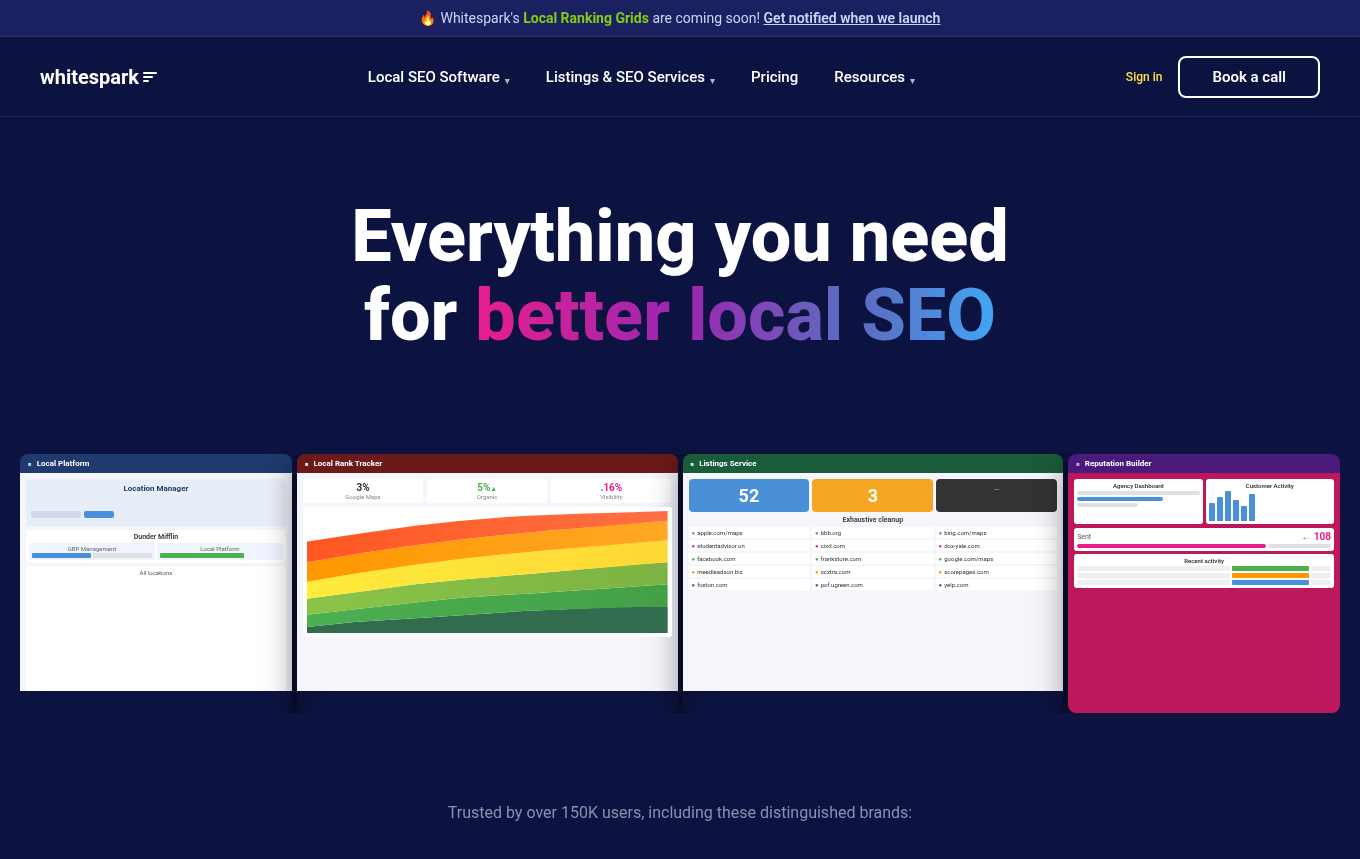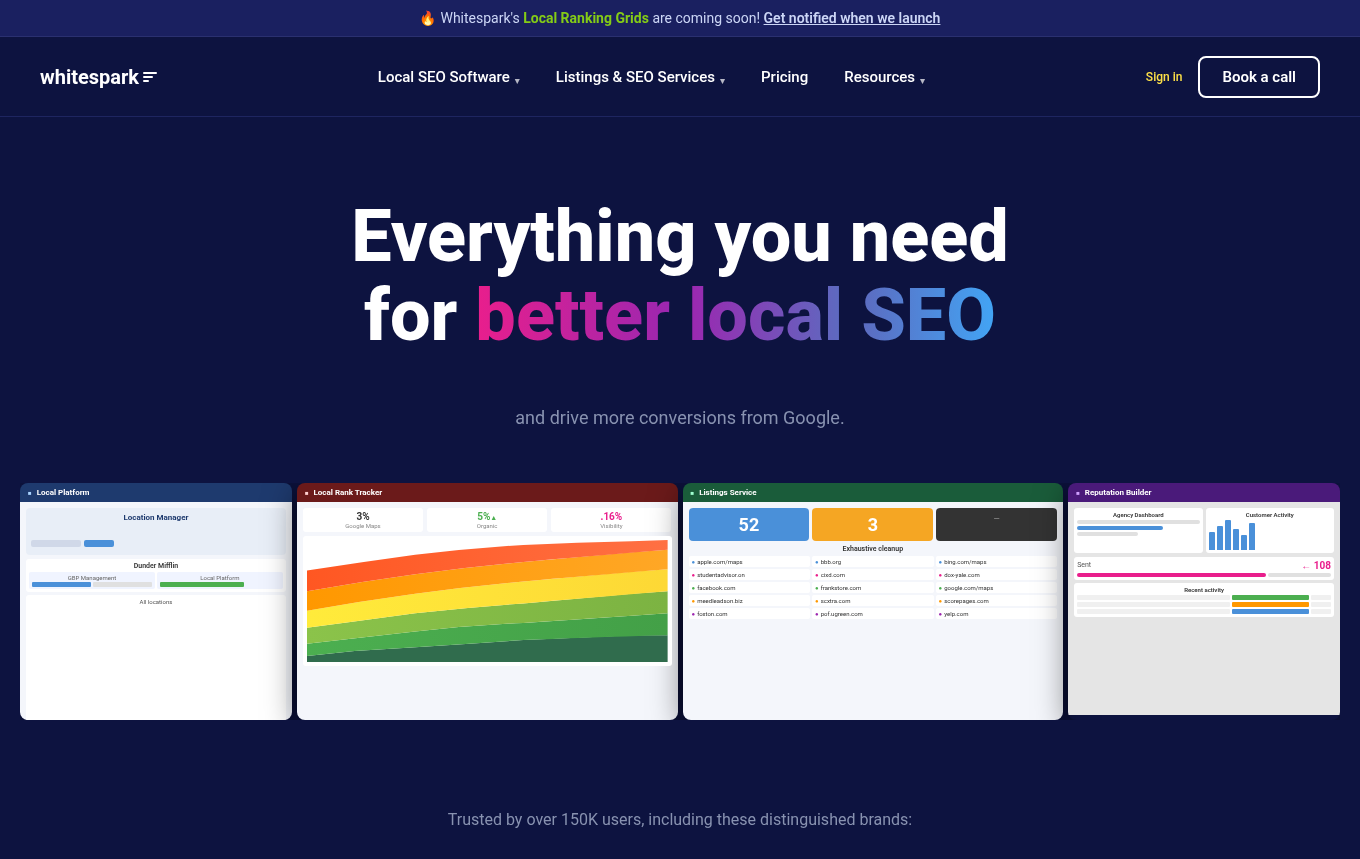--- a/index.html
+++ b/index.html
@@ -88,21 +88,21 @@
     .sign-in-link {
       color: #fde047;
       text-decoration: none;
       font-size: 12px;
       font-weight: 500;
     }
     .book-call-btn {
       background: transparent;
       border: 2px solid white;
       color: white;
-      padding: 10px 22px;
+      padding: 10px 32px;
       border-radius: 8px;
       font-size: 15px;
       font-weight: 600;
       cursor: pointer;
       text-decoration: none;
       transition: background 0.2s;
     }
 
     
     .hero {
@@ -228,21 +228,20 @@
       <span> </span>
       <span class="word-better">better</span>
       <span> </span>
       <span class="word-local">local</span>
       <span> </span>
       <span class="word-seo">SEO</span>
     </span>
   </h1>
   <p class="hero-subtitle">
     <br>
-    <span>and drive more conversions from Google.</span>
   </p>
 
   <div style="display:flex; gap:5px; width:100%; padding: 0; overflow:hidden;">
 
     <div style="flex:1; border-radius:8px; overflow:hidden; box-shadow:0 8px 32px rgba(0,0,0,0.5);">
       <div class="ss-card-header" style="background:#1e3a6e;">
         <span style="font-size:6px; color:#aad4ff;">■</span>
         <span>Local Platform</span>
       </div>
       <div style="background:#f4f6fb; padding:6px; height:218px; overflow:hidden;">
@@ -381,21 +380,21 @@
           <div style="background:white; border-radius:2px; padding:2px 3px; font-size:6px; color:#333; display:flex; align-items:center; gap:2px;"><span style="color:#9c27b0;">●</span> yelp.com</div>
         </div>
       </div>
     </div>
 
     <div style="flex:1; border-radius:8px; overflow:hidden; box-shadow:0 8px 32px rgba(0,0,0,0.5);">
       <div class="ss-card-header" style="background:#4a1a7a;">
         <span style="font-size:6px; color:#d0a0ff;">■</span>
         <span>Reputation Builder</span>
       </div>
-      <div style="background:#e5e5e5; padding:6px; height:213px; overflow:hidden;">
+      <div style="background:#be185d; padding:6px; height:240px; overflow:hidden;">
         <div style="display:flex; gap:3px; margin-bottom:4px;">
           <div style="background:white; border-radius:3px; padding:3px; flex:1;">
             <div style="font-size:6px; font-weight:600; color:#333; margin-bottom:2px;">Agency Dashboard</div>
             <div style="height:4px; background:#e0e0e0; border-radius:2px; margin-bottom:2px;"></div>
             <div style="height:4px; background:#4a90d9; border-radius:2px; width:70%; margin-bottom:2px;"></div>
             <div style="height:4px; background:#e0e0e0; border-radius:2px; width:50%;"></div>
           </div>
           <div style="background:white; border-radius:3px; padding:3px; flex:1;">
             <div style="font-size:6px; font-weight:600; color:#333; margin-bottom:2px;">Customer Activity</div>
             <div style="display:flex; gap:2px; align-items:flex-end; height:30px;">

